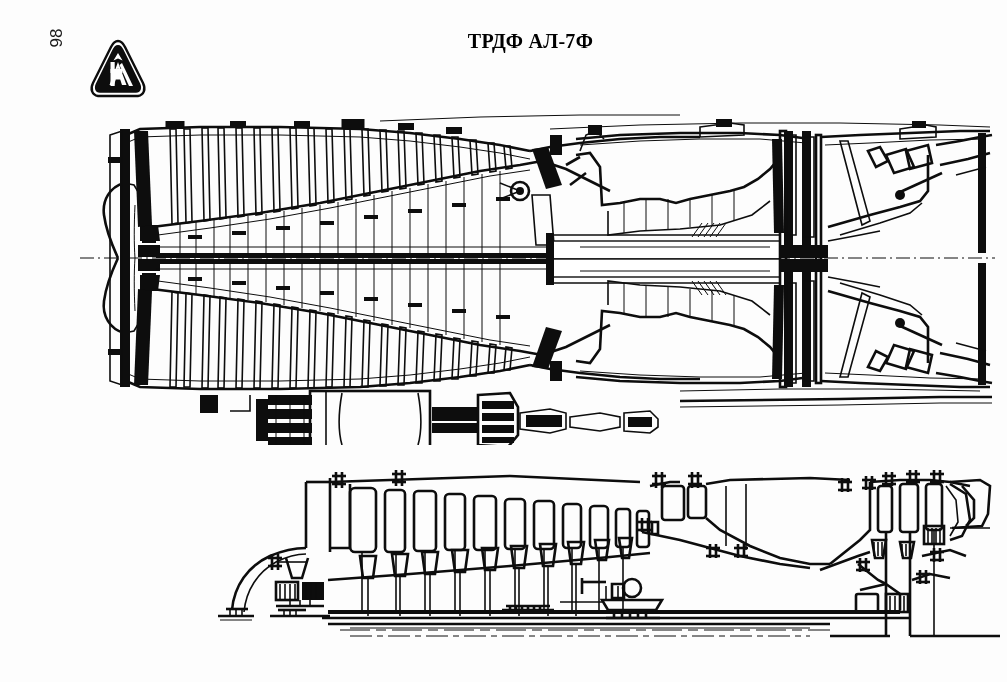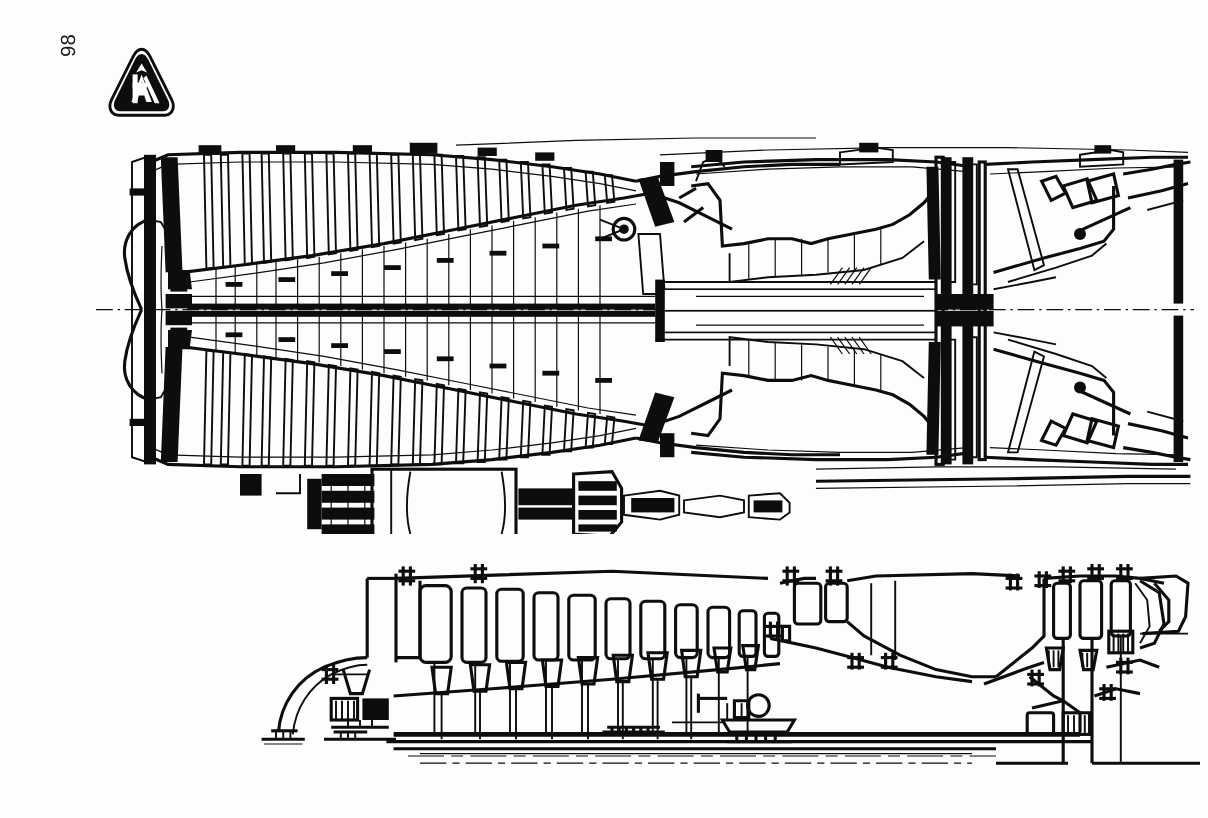--- a/index.html
+++ b/index.html
@@ -67,20 +67,23 @@
       <path d="M30 24 L38.5 47 L34 47 L32.2 41.5 L27.8 41.5 L26 47 L21.5 47 Z
                M29 33.5 L31 33.5 L30 30 Z" fill="#ffffff" fill-rule="evenodd"></path>
 
       <path d="M34 25 L45 48 L41 48 L31.5 27 Z" fill="#ffffff"></path>
 
       <rect x="22.5" y="24" width="4.2" height="24" fill="#ffffff"></rect>
       <rect x="22.5" y="31" width="12" height="4" fill="#ffffff"></rect>
     </svg>
   </div>
 
+  <div id="doc-title">
+    <span>ТРДФ АЛ-7Ф</span>
+  </div>
 
   <div class="drawing" id="engine-section">
     <svg width="915" height="350" viewBox="0 0 915 350">
 
       <line class="center-line" x1="0" y1="163" x2="915" y2="163"></line>
 
       <g class="ln med">
 
         <path d="M38 163 C32 150 26 135 24 120 C22 105 30 92 44 88" class="ln thick" fill="none"></path>
         <path d="M38 163 C32 176 26 191 24 206 C22 221 30 234 44 238" class="ln thick" fill="none"></path>

